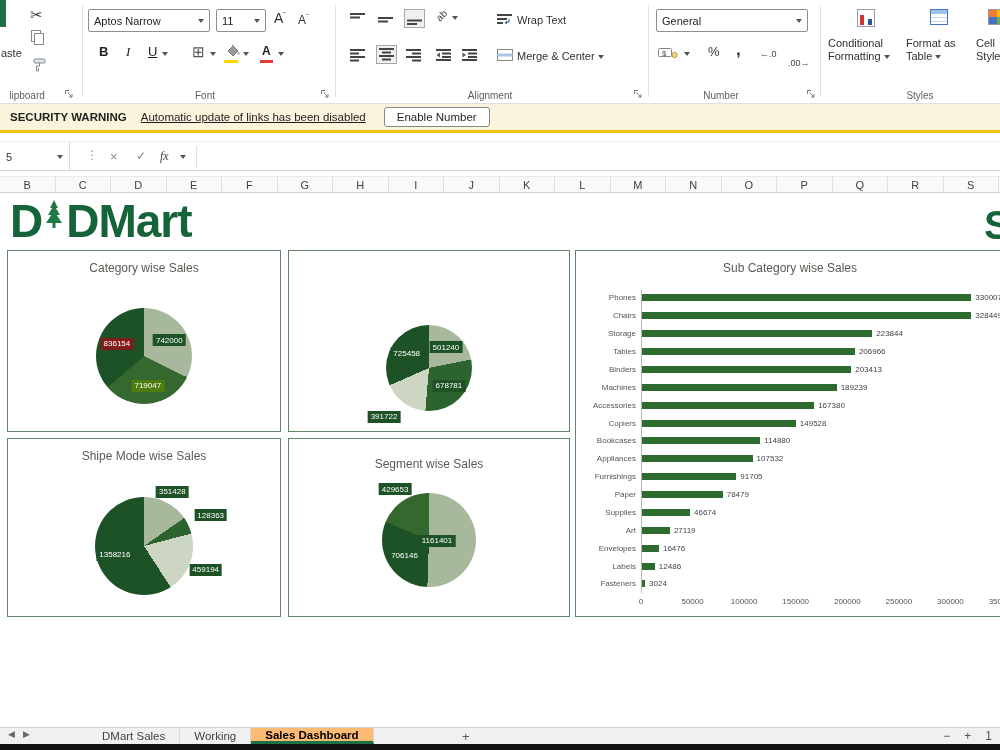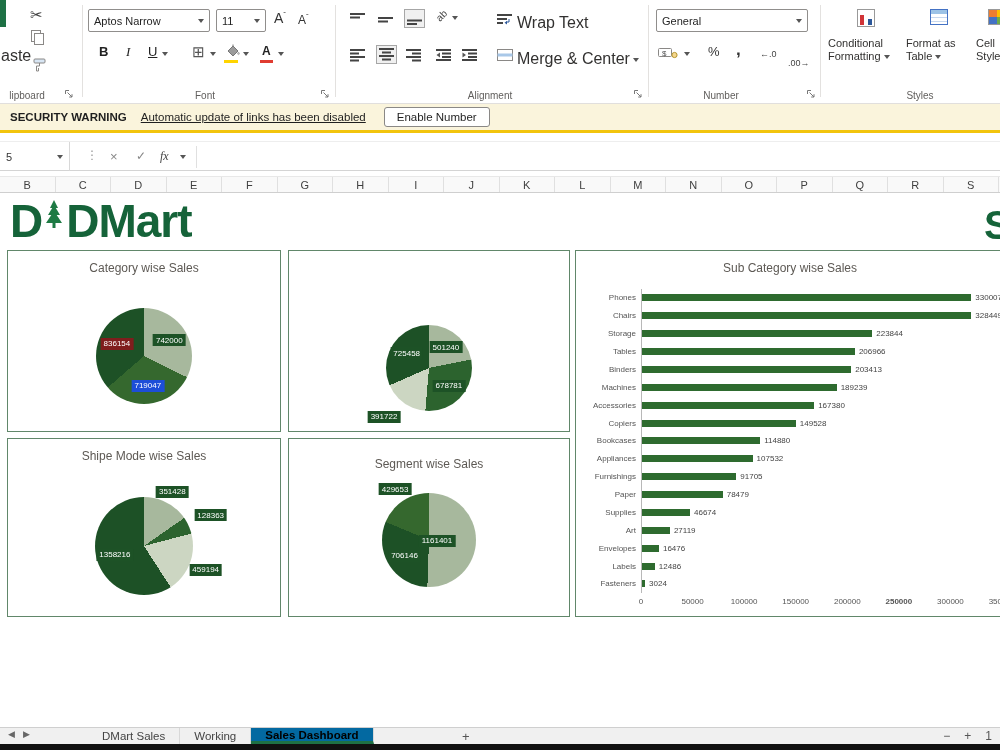--- a/index.html
+++ b/index.html
@@ -10,21 +10,21 @@
   .chev{display:inline-block;width:0;height:0;border-left:3.5px solid transparent;border-right:3.5px solid transparent;border-top:4px solid #555;vertical-align:middle}
   .chev-inline{display:inline-block;width:0;height:0;border-left:3.5px solid transparent;border-right:3.5px solid transparent;border-top:4px solid #555;margin-left:3px;vertical-align:middle}
   
   #ribbon{position:absolute;left:0;top:0;width:1000px;height:104px;background:#fff;border-bottom:1px solid #e1dfdd}
   .vsep{position:absolute;top:5px;height:92px;width:1px;background:#e3e1df}
   .glabel{position:absolute;bottom:2px;font-size:10px;color:#605e5c;text-align:center}
   .launcher{position:absolute;bottom:4px}
   .combo{position:absolute;height:23px;border:1px solid #908e8c;background:#fff;display:flex;align-items:center;justify-content:space-between;padding:0 5px;font-size:11px;color:#1f1f1f;border-radius:2px}
   .iconbtn{position:absolute;display:inline-flex;align-items:center;justify-content:center;padding:2px}
   .iconbtn.sel{border:1px solid #a6a6a6;background:#f0f0f0}
-  .txtbtn{position:absolute;font-size:16px;color:#323130}
+  .txtbtn{position:absolute;font-size:11px;color:#323130}
   .two-line{position:absolute;text-align:left;font-size:11px;color:#323130;line-height:13px}
   .colorbar{position:absolute;height:3px}
   
   #security{position:absolute;left:0;top:104px;width:1000px;height:29px;background:#faf4dc;border-bottom:3px solid #f2c40d;display:flex;align-items:center;padding-left:10px}
   #security .sec-title{font-weight:bold;font-size:11.5px;color:#1f1f1f}
   #security .sec-msg{font-size:11.5px;color:#1f1f1f;text-decoration:underline;margin-left:14px}
   #security .sec-btn{margin-left:18px;font-size:11.5px;color:#1f1f1f;background:#fff;border:1px solid #8a8886;border-radius:3px;padding:3px 12px}
   
   #formula{position:absolute;left:0;top:141px;width:1000px;height:30px;background:#fff;border-bottom:1px solid #d4d4d4;border-top:1px solid #eee}
   #namebox{position:absolute;left:0;top:0;width:70px;height:29px;border-right:1px solid #d8d8d8;display:flex;align-items:center;justify-content:space-between;padding:0 6px;font-size:11px;color:#333}
@@ -49,21 +49,21 @@
   .bar-area{width:361px;height:100%;position:relative;display:flex;align-items:center;border-left:1px solid #b8b8b8}
   .bar-fill{height:7px}
   .bar-val{font-size:8px;color:#444;margin-left:4px;white-space:nowrap}
   #bar-axis{position:absolute;left:65px;top:346px;width:361px;height:12px}
   .tick{position:absolute;top:0;transform:translateX(-50%);font-size:8px;color:#555;white-space:nowrap}
   
   #tabbar{position:absolute;left:0;top:727px;width:1000px;height:17px;background:#f0f0f0;border-top:1px solid #cfcfcf}
   #tab-nav{position:absolute;left:8px;top:1px;font-size:9px;color:#666;letter-spacing:8px}
   #sheet-tabs{position:absolute;left:88px;top:0;height:100%;display:flex}
   .sheet-tab{padding:0 14px;font-size:11.5px;color:#444;display:flex;align-items:center;border-right:1px solid #d8d8d8;white-space:nowrap}
-  .sheet-tab.active{background:#0369a1;color:#000;font-weight:bold;border-bottom:3px solid #1e7145}
+  .sheet-tab.active{background:#fdba74;color:#000;font-weight:bold;border-bottom:3px solid #1e7145}
   #add-sheet{position:absolute;left:450px;top:0;height:100%;display:flex;align-items:center;padding:0 12px;font-size:13px;color:#555}
   #zoom{position:absolute;right:8px;top:0;height:100%;display:flex;align-items:center;gap:14px;font-size:12px;color:#555}
   #bottomstrip{position:absolute;left:0;top:744px;width:1000px;height:6px;background:#111}
   .corner-accent{position:absolute;left:0;top:0;width:6px;height:27px;background:#1e7145}
 </style>
 </head>
 <body>
 
 <div id="app">
 
@@ -323,21 +323,21 @@
       </svg>
       <span class="big">DMart</span>
     </div>
     <span id="title-frag">S</span>
 
     <div class="panel" style="left:7px;top:57px;width:274px;height:182px">
       <div class="chart-title">Category wise Sales</div>
       <div class="pie-wrap" style="left:61px;top:35px;width:150px;height:140px">
         <div class="pie-disc" style="width: 96px; height: 96px; background: conic-gradient(rgb(167, 184, 157) 0deg, rgb(167, 184, 157) 116.28deg, rgb(53, 104, 46) 116.28deg, rgb(53, 104, 46) 228.96deg, rgb(29, 81, 38) 228.96deg, rgb(29, 81, 38) 360deg);"></div>
       <div class="pie-chip" style="background: rgb(29, 82, 38); left: 100.3px; top: 54.3px;">742000</div>
-          <div class="pie-chip" style="background: #1d4ed8; left: 78.8px; top: 99.5px;">719047</div>
+          <div class="pie-chip" style="background: #4d7c0f; left: 78.8px; top: 99.5px;">719047</div>
           <div class="pie-chip" style="background: #7f1d1d; left: 47.9px; top: 57.7px;">836154</div>
         </div>
     </div>
 
     <div class="panel" style="left:288px;top:57px;width:282px;height:182px">
       <div class="pie-wrap" style="left:65px;top:47px;width:150px;height:140px">
         <div class="pie-disc" style="width: 86px; height: 86px; background: conic-gradient(rgb(167, 184, 157) 0deg, rgb(167, 184, 157) 78.55deg, rgb(44, 99, 46) 78.55deg, rgb(44, 99, 46) 184.92deg, rgb(204, 214, 194) 184.92deg, rgb(204, 214, 194) 246.31deg, rgb(29, 81, 38) 246.31deg, rgb(29, 81, 38) 360deg);"></div>
       <div class="pie-chip" style="background: rgb(29, 82, 38); left: 91.9px; top: 49.4px;">501240</div>
           <div class="pie-chip" style="background: rgb(29, 82, 38); left: 94.9px; top: 87.7px;">678781</div>
           <div class="pie-chip" style="background: rgb(29, 82, 38); left: 30px; top: 118.9px;">391722</div>
@@ -488,21 +488,21 @@
               <span class="bar-val">3024</span>
             </div>
           </div>
         </div>
       <div id="bar-axis">
           <span class="tick" style="left: 0%;">0</span>
           <span class="tick" style="left: 14.2857%;">50000</span>
           <span class="tick" style="left: 28.5714%;">100000</span>
           <span class="tick" style="left: 42.8571%;">150000</span>
           <span class="tick" style="left: 57.1429%;">200000</span>
-          <span class="tick" style="left: 71.4286%; font-weight: bold;">250000</span>
+          <span class="tick" style="left: 71.4286%;">250000</span>
           <span class="tick" style="left: 85.7143%;">300000</span>
           <span class="tick" style="left: 100%;">350000</span>
         </div>
     </div>
   </div>
 
   <div id="tabbar">
     <span id="tab-nav">◀▶</span>
     <div id="sheet-tabs">
         <div class="sheet-tab">DMart Sales</div>

